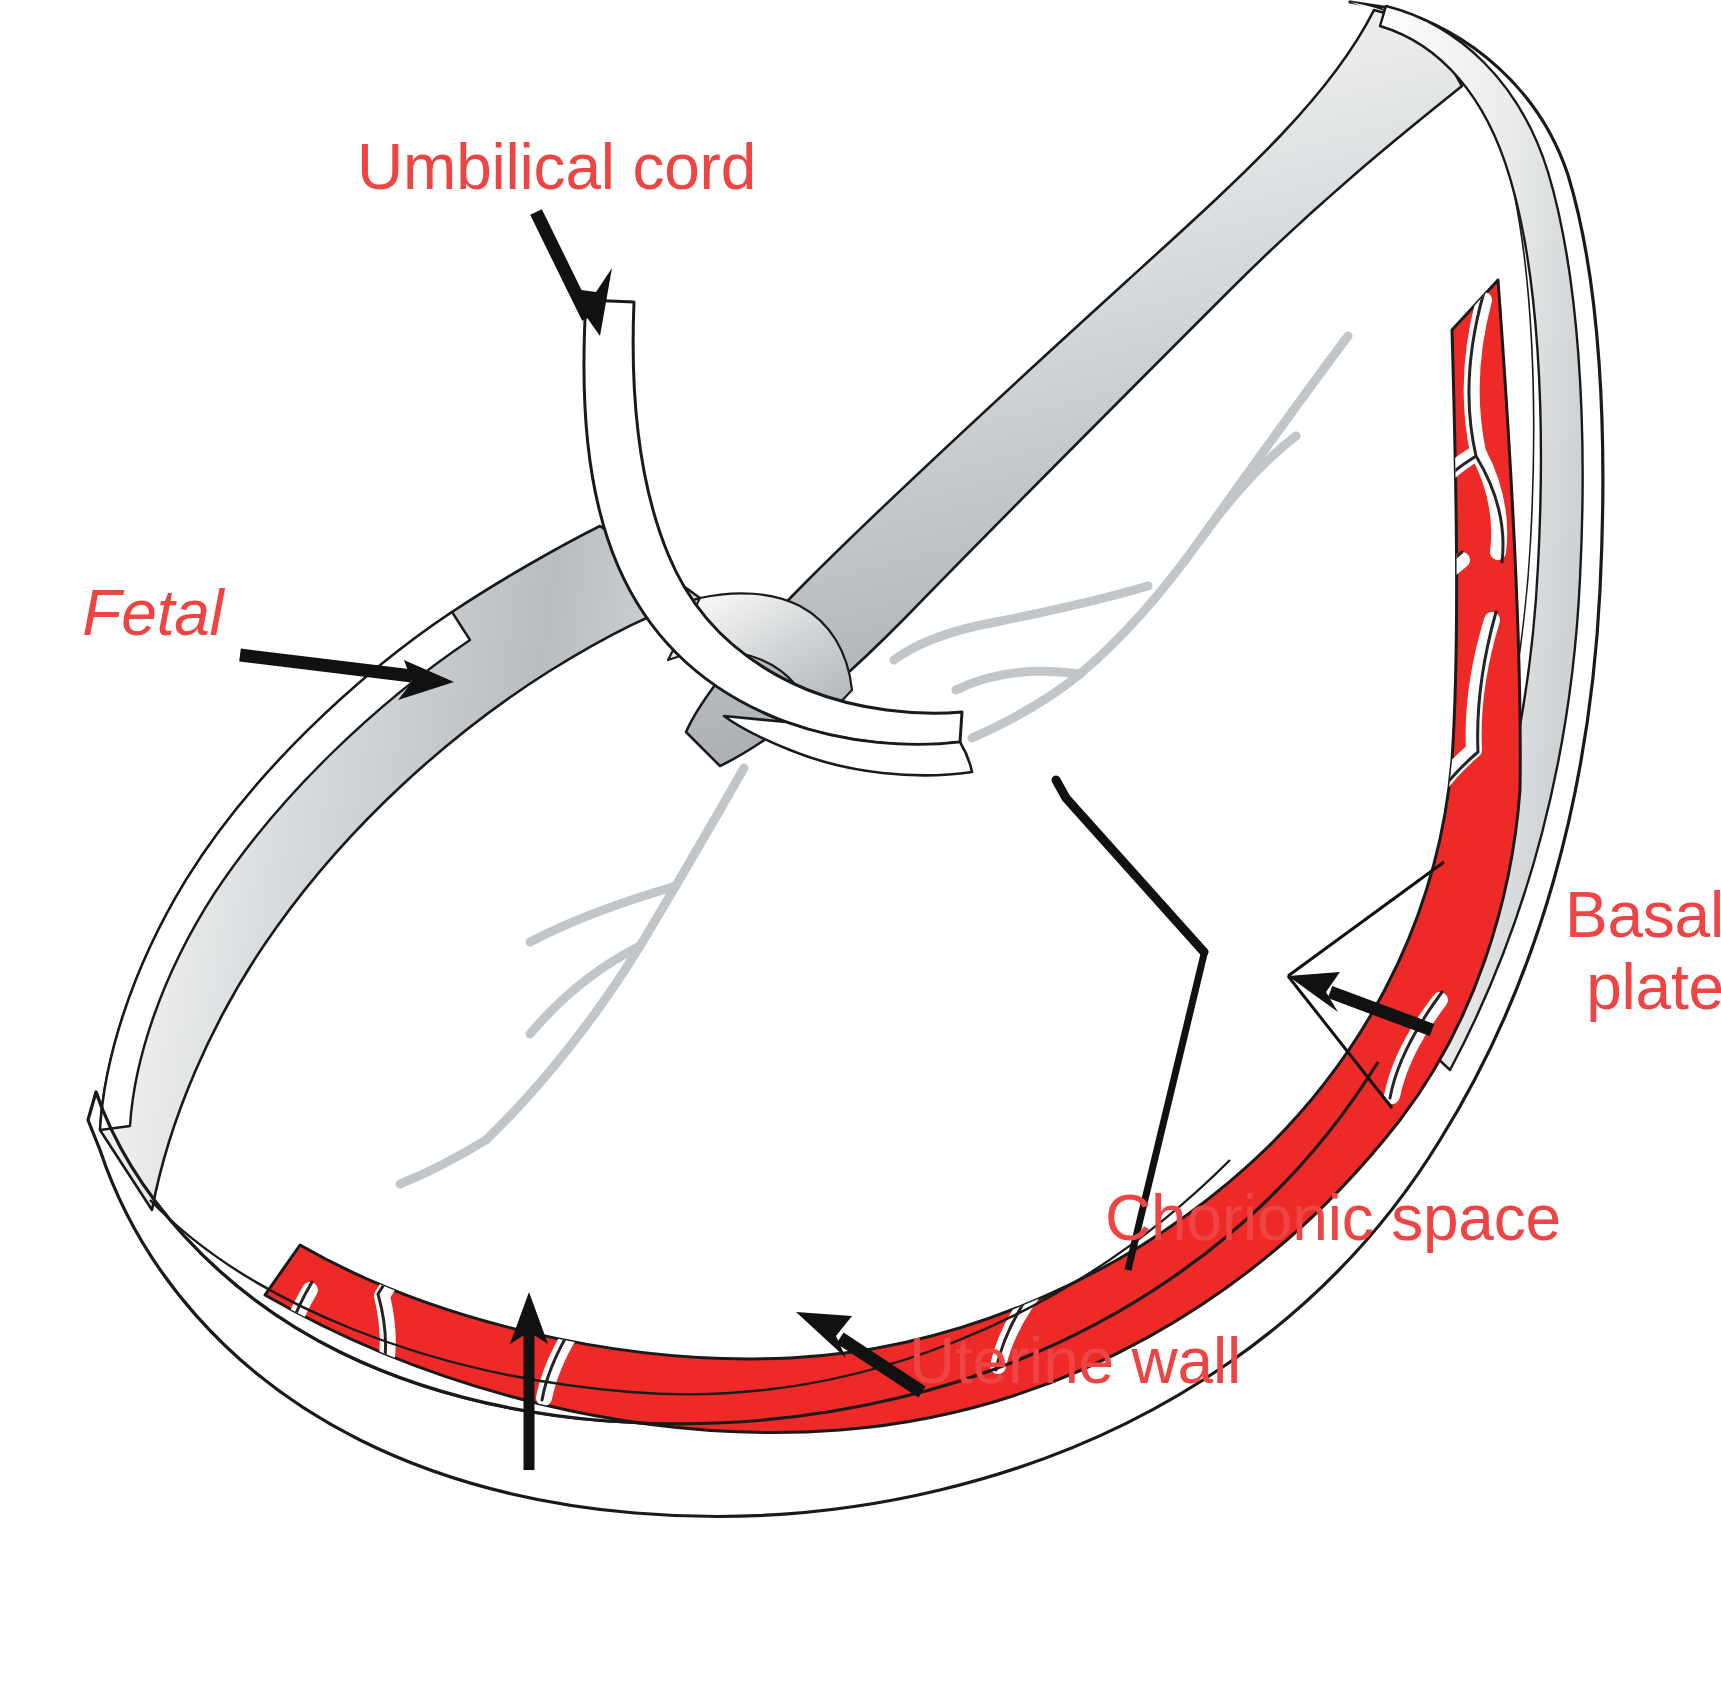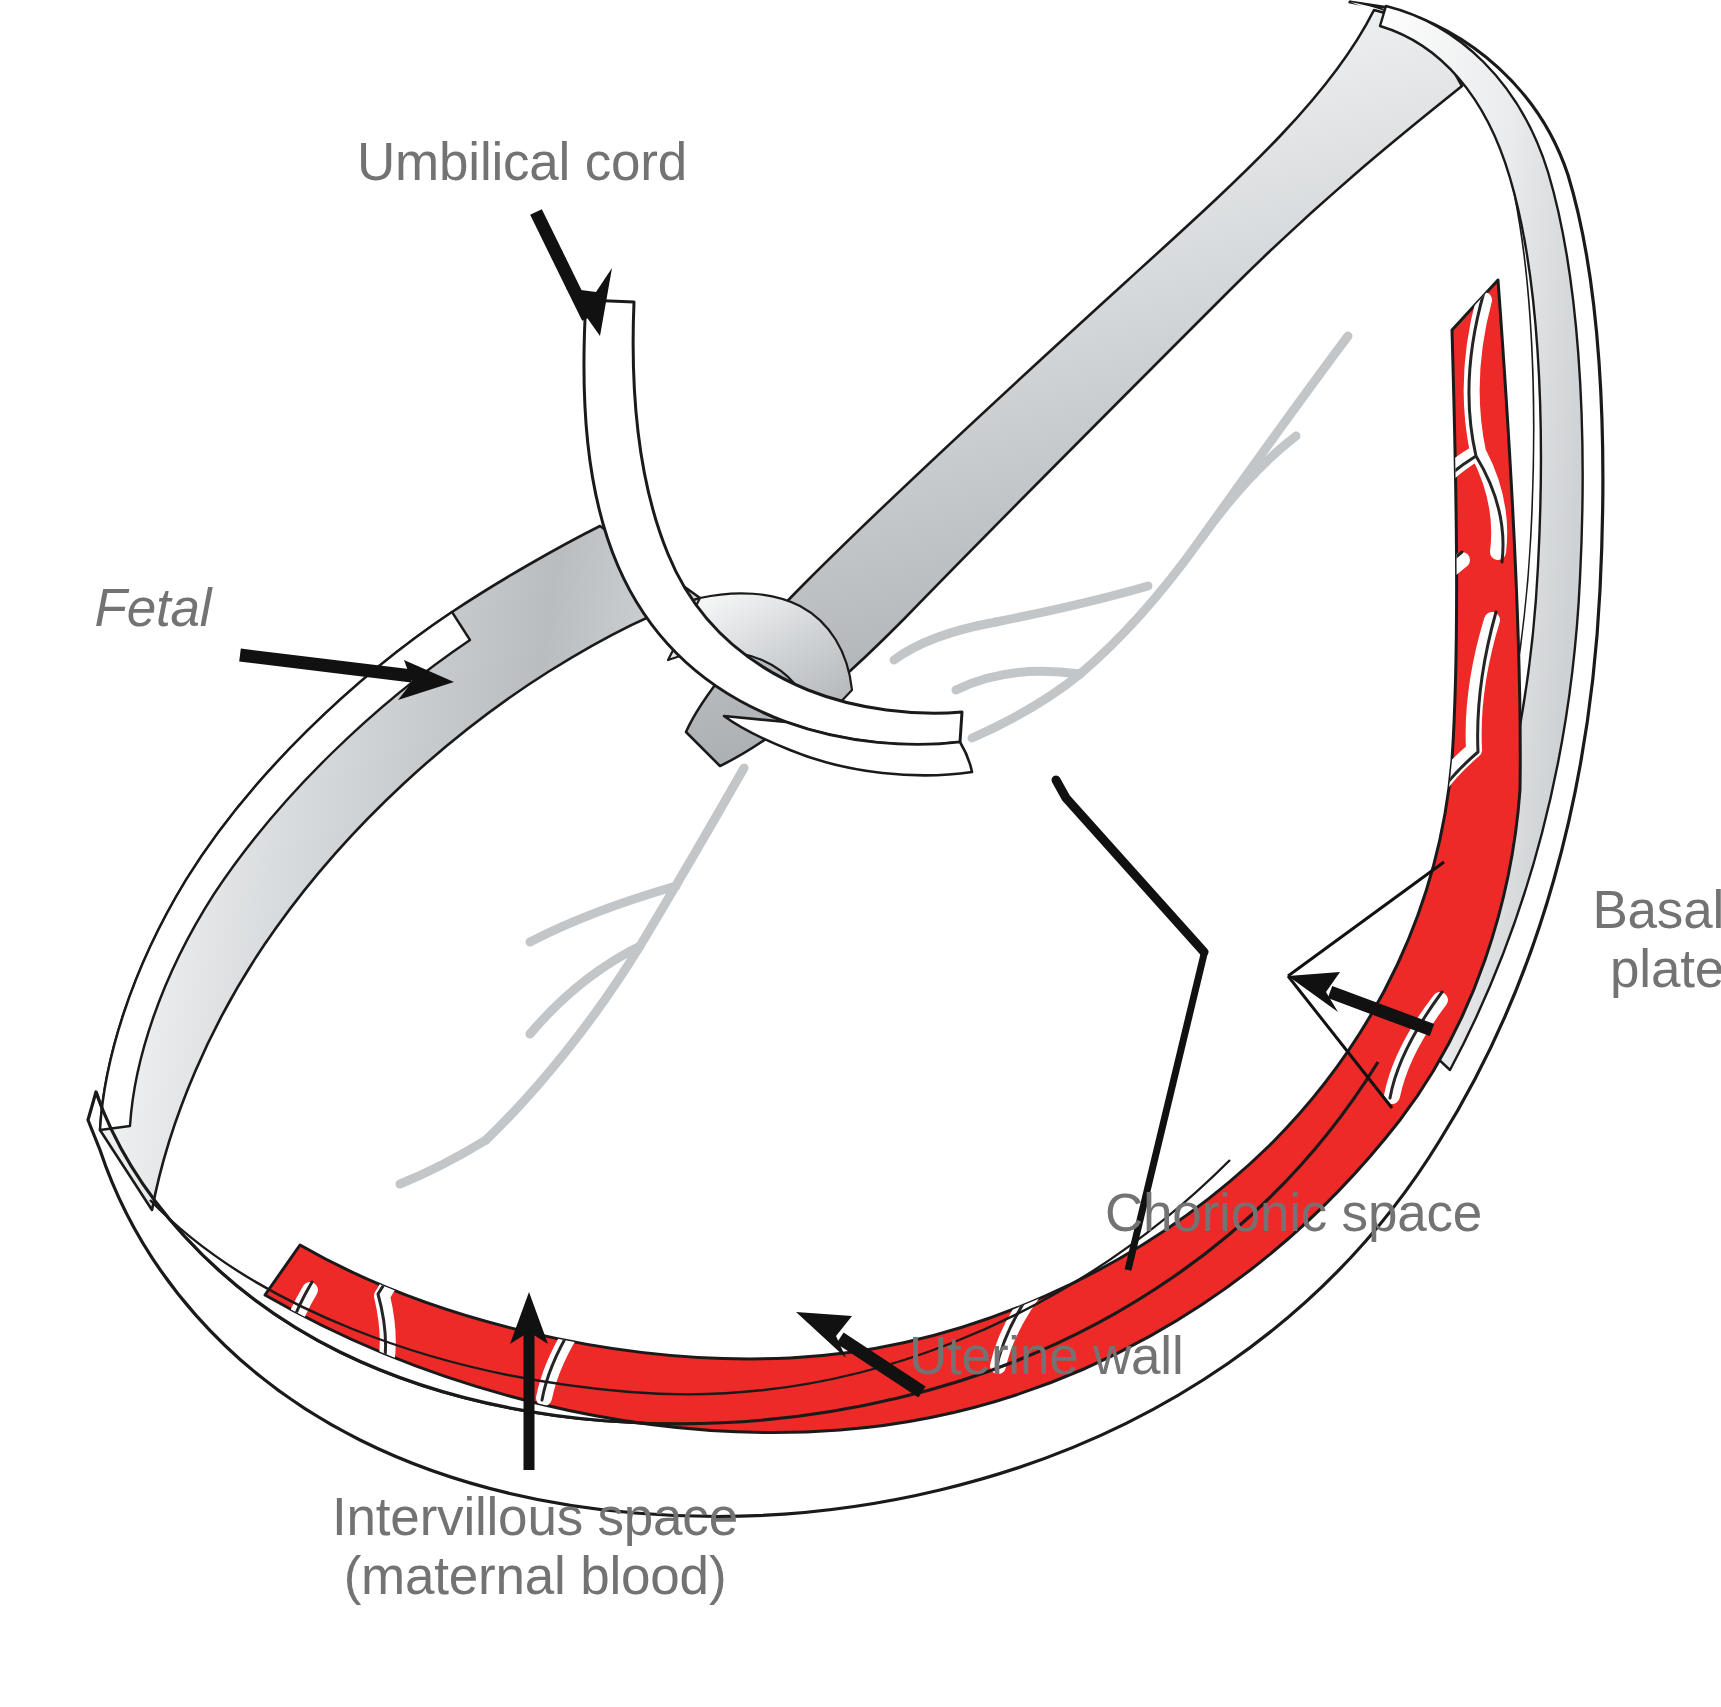--- a/index.html
+++ b/index.html
@@ -21,23 +21,23 @@
   #diagram-svg {
     position: absolute;
     top: 0;
     left: 0;
     width: 1721px;
     height: 1707px;
     display: block;
   }
   .label-text {
     position: absolute;
-    color: #737373;
+    color: #ef4444;
     font-family: "Liberation Sans", sans-serif;
-    font-size: 53px;
+    font-size: 64px;
     line-height: 1.12;
     white-space: pre;
     letter-spacing: -0.2px;
   }
   .label-left { text-align: left; }
 
   #label-umbilical-cord { left: 357px; top: 132px; }
   #label-fetal-membranes { left: 8px; top: 578px; width: 290px; text-align: center; font-style: italic; }
   #label-basal-plate { left: 1200px; top: 880px; width: 524px; text-align: right; }
   #label-chorionic-villi { left: 1105px; top: 1183px; }
@@ -312,15 +312,14 @@
   <div class="label-text label-left" id="label-umbilical-cord">Umbilical cord</div>
 
   <div class="label-text" id="label-fetal-membranes"><span>Fetal</span><br></div>
 
   <div class="label-text" id="label-basal-plate"><span>Basal</span><br><span>plate</span></div>
 
   <div class="label-text label-left" id="label-chorionic-villi">Chorionic space</div>
 
   <div class="label-text label-left" id="label-uterine-wall">Uterine wall</div>
 
-  <div class="label-text" id="label-intervillous"><span>Intervillous space</span><br><span>(maternal blood)</span></div>
 
 </div>
 
 </body></html>

